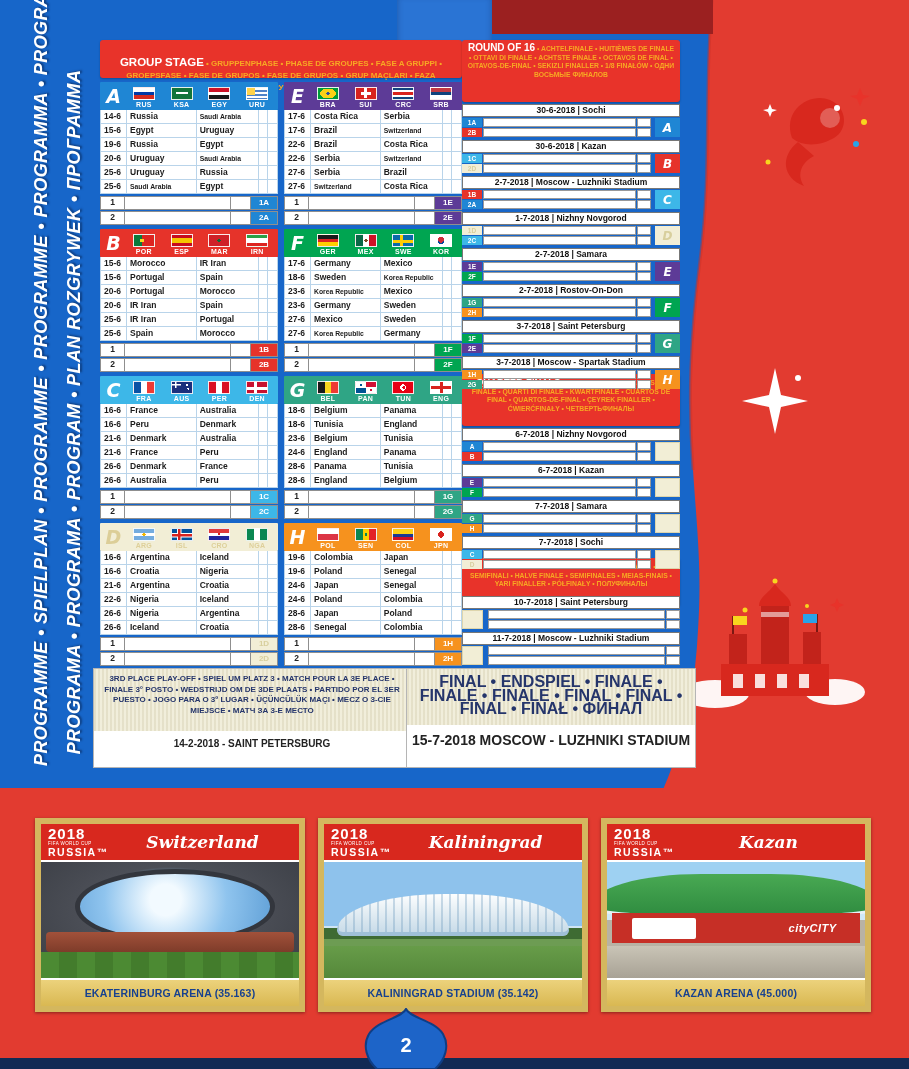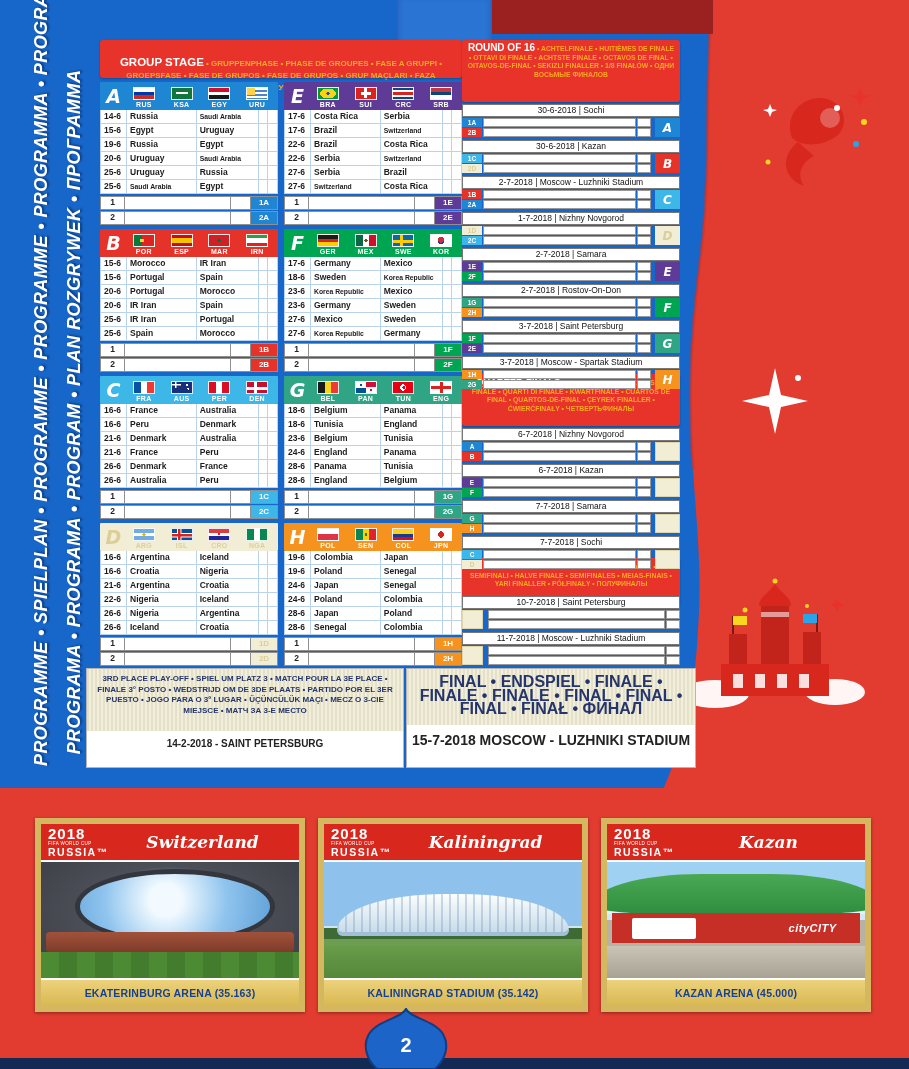--- a/index.html
+++ b/index.html
@@ -56,36 +56,36 @@
   .stc{border-right:1px solid #8f8f8f;box-sizing:border-box}
   .stnum{font-size:8.5px;font-weight:bold;text-align:center;line-height:11px;color:#222}
   .stlab{border-right:none;font-size:8px;font-weight:bold;color:#fff;text-align:center;line-height:11px}
   
   .kocol{position:absolute;left:462px;width:218px;z-index:2}
   #r16-matches{top:104px}
   #qf-matches{top:428px}
   #sf-matches{top:596px}
   .kblock{margin-bottom:3px}
   .kdate{height:11px;line-height:11px;background:#fff;border:1px solid #777;font-size:8.5px;
-         font-weight:normal;text-align:center;color:#111;margin-bottom:1px}
+         font-weight:bold;text-align:center;color:#111;margin-bottom:1px}
   .krows{position:relative;padding-right:29px}
   .krows.qf{padding-right:29px}
   .krows.sf{padding-left:25px;padding-right:0}
   .krow{display:flex;height:9px;margin-bottom:1px}
   .ktag{width:20px;font-size:6.5px;font-weight:bold;color:#fff;text-align:center;line-height:9px}
   .kbox{flex:1;background:#fff;border:1px solid #999;margin-left:1px}
   .ksc{width:12px;background:#fff;border:1px solid #999;margin-left:1px}
   .kletter{position:absolute;right:0;top:0;width:25px;height:19px;color:#fff;
            font-style:italic;font-weight:bold;font-size:12px;font-family:"DejaVu Sans",sans-serif;
            display:flex;align-items:center;justify-content:center}
   .kslot{position:absolute;right:0;top:0;width:25px;height:19px;background:#f2eed6;border:1px solid #ded5ac;box-sizing:border-box}
   .sfslot{position:absolute;left:0;top:0;width:21px;height:19px;background:#f2eed6;border:1px solid #ded5ac;box-sizing:border-box}
   
   .finalbox{position:absolute;background:#fff;border:1px solid #b5b5b5;z-index:2;box-sizing:border-box}
-  #third-box{left:86px;top:668px;width:318px;height:100px}
+  #third-box{left:93px;top:668px;width:318px;height:100px}
   #final-box{left:406px;top:668px;width:290px;height:100px}
   .creamhead{background:#f1eedb;background-image:repeating-linear-gradient(90deg,rgba(185,175,135,.22) 0 2px,transparent 2px 4px);
              color:#25356b;font-weight:bold;text-align:center;box-sizing:border-box}
   #third-head{height:62px;font-size:8px;line-height:10.5px;padding:5px 6px}
   #final-head{height:56px;font-size:16px;line-height:13.5px;padding:6px 6px}
   .playdate{text-align:center;font-weight:bold;color:#222;padding-top:7px}
   #third-date{font-size:10px}
   #final-date{font-size:14px}
   
   #cards{position:absolute;left:35px;top:818px;display:flex;gap:13px;z-index:3}

